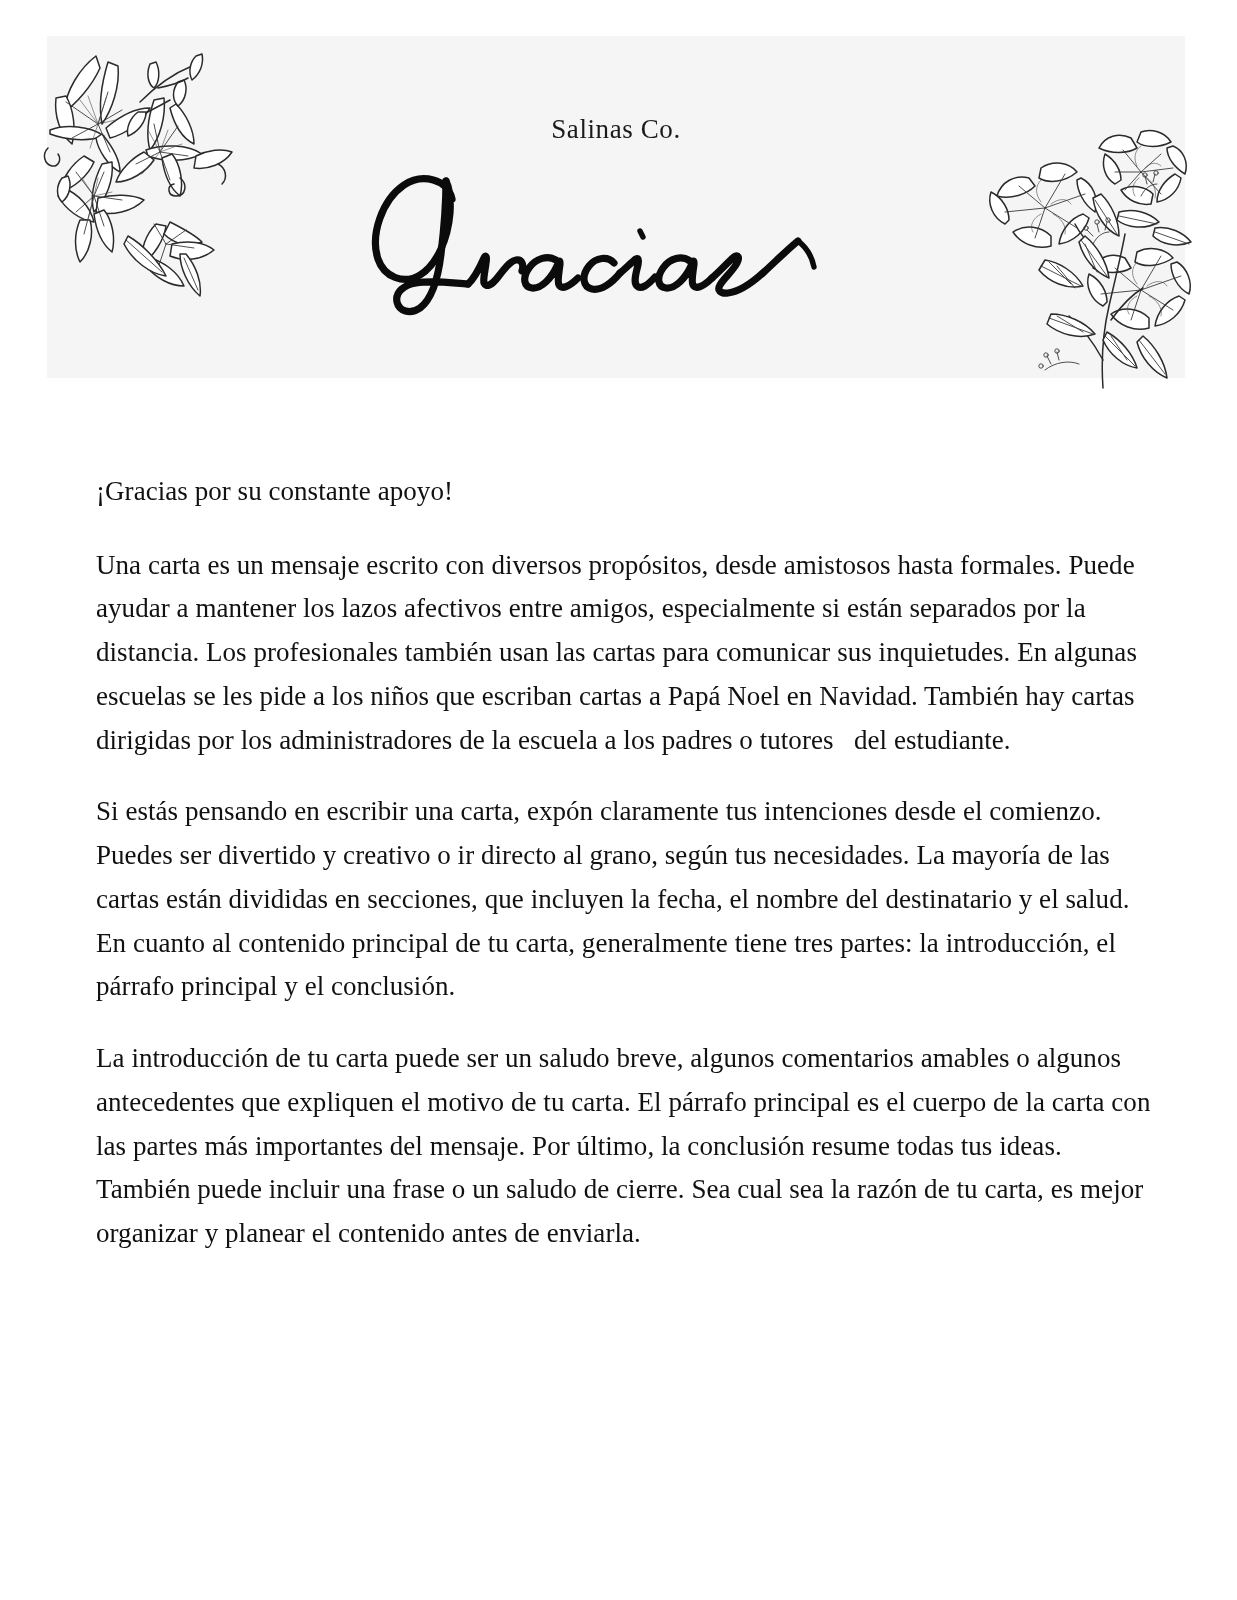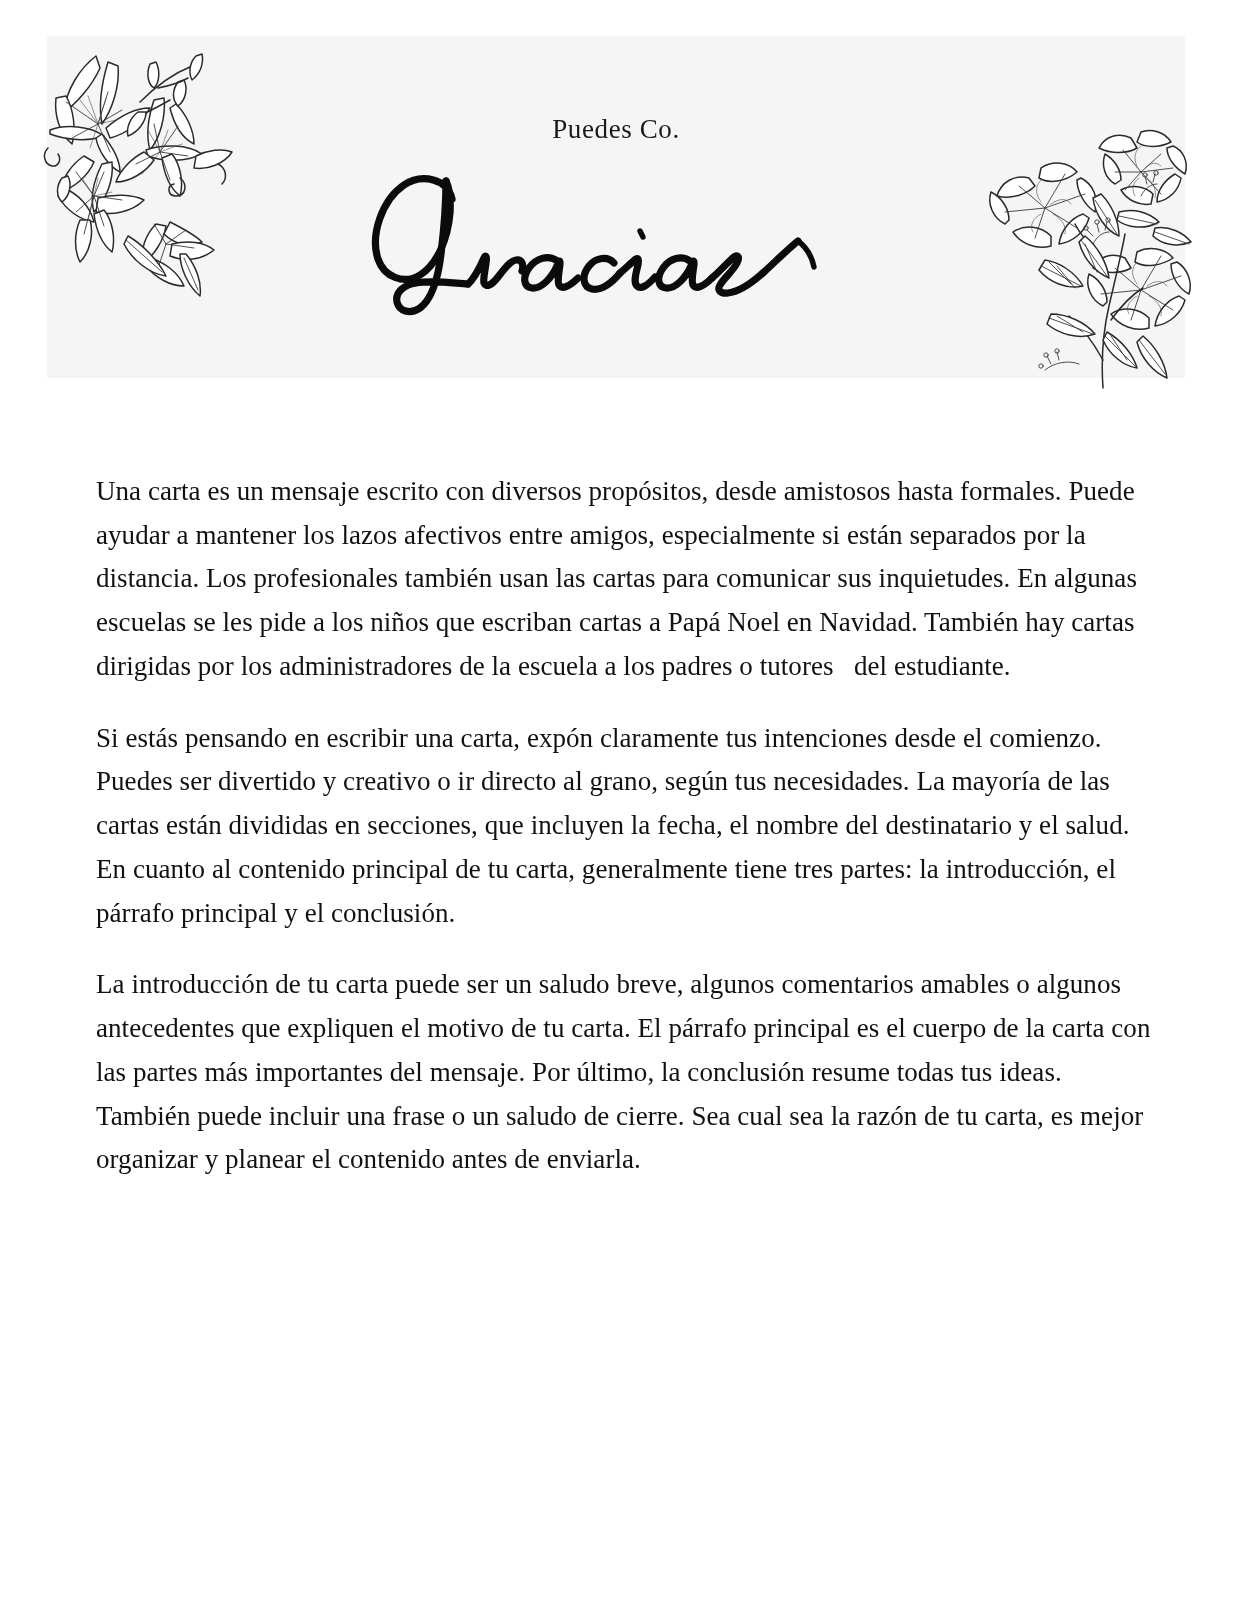--- a/index.html
+++ b/index.html
@@ -145,21 +145,21 @@
   }
   .para:last-child { margin-bottom: 12px; }
   #opening-line { margin-bottom: 30px; }
 </style>
 </head>
 <body>
 
 <div id="header-band">
   <div id="header-inner">
 
-    <div id="company-name">Puedes Co.</div>
+    <div id="company-name">Salinas Co.</div>
 
     <div id="thanks-script" title="Gracias">
       <svg viewBox="0 0 520 170" aria-label="Gracias">
 
         <path class="script-path" d="M 96 40
           C 92 20, 66 14, 48 26
           C 26 41, 14 76, 22 100
           C 28 118, 48 126, 64 116
           C 82 105, 92 78, 94 54
           C 95 38, 93 28, 90 22"></path>
@@ -342,20 +342,21 @@
       <circle class="ln-thin" cx="61" cy="235" r="2.2"></circle>
       <circle class="ln-thin" cx="72" cy="231" r="2.2"></circle>
       <circle class="ln-thin" cx="56" cy="246" r="2.2"></circle>
     </g>
   </svg>
 </div>
 
 <div id="letter-body">
 
 
+  <p id="opening-line" class="para">¡Gracias por su constante apoyo!</p>
 
   <p class="para">Una carta es un mensaje escrito con diversos propósitos, desde amistosos hasta formales. Puede ayudar a mantener los lazos afectivos entre amigos, especialmente si están separados por la distancia. Los profesionales también usan las cartas para comunicar sus inquietudes. En algunas escuelas se les pide a los niños que escriban cartas a Papá Noel en Navidad. También hay cartas dirigidas por los administradores de la escuela a los padres o tutores   del estudiante.</p>
 
   <p class="para">Si estás pensando en escribir una carta, expón claramente tus intenciones desde el comienzo. Puedes ser divertido y creativo o ir directo al grano, según tus necesidades. La mayoría de las cartas están divididas en secciones, que incluyen la fecha, el nombre del destinatario y el salud.   En cuanto al contenido principal de tu carta, generalmente tiene tres partes: la introducción, el párrafo principal y el conclusión.</p>
 
   <p class="para">La introducción de tu carta puede ser un saludo breve, algunos comentarios amables o algunos antecedentes que expliquen el motivo de tu carta. El párrafo principal es el cuerpo de la carta con las partes más importantes del mensaje. Por último, la conclusión resume todas tus ideas. También puede incluir una frase o un saludo de cierre. Sea cual sea la razón de tu carta, es mejor organizar y planear el contenido antes de enviarla.</p>
 
 </div>
 
 </body></html>

